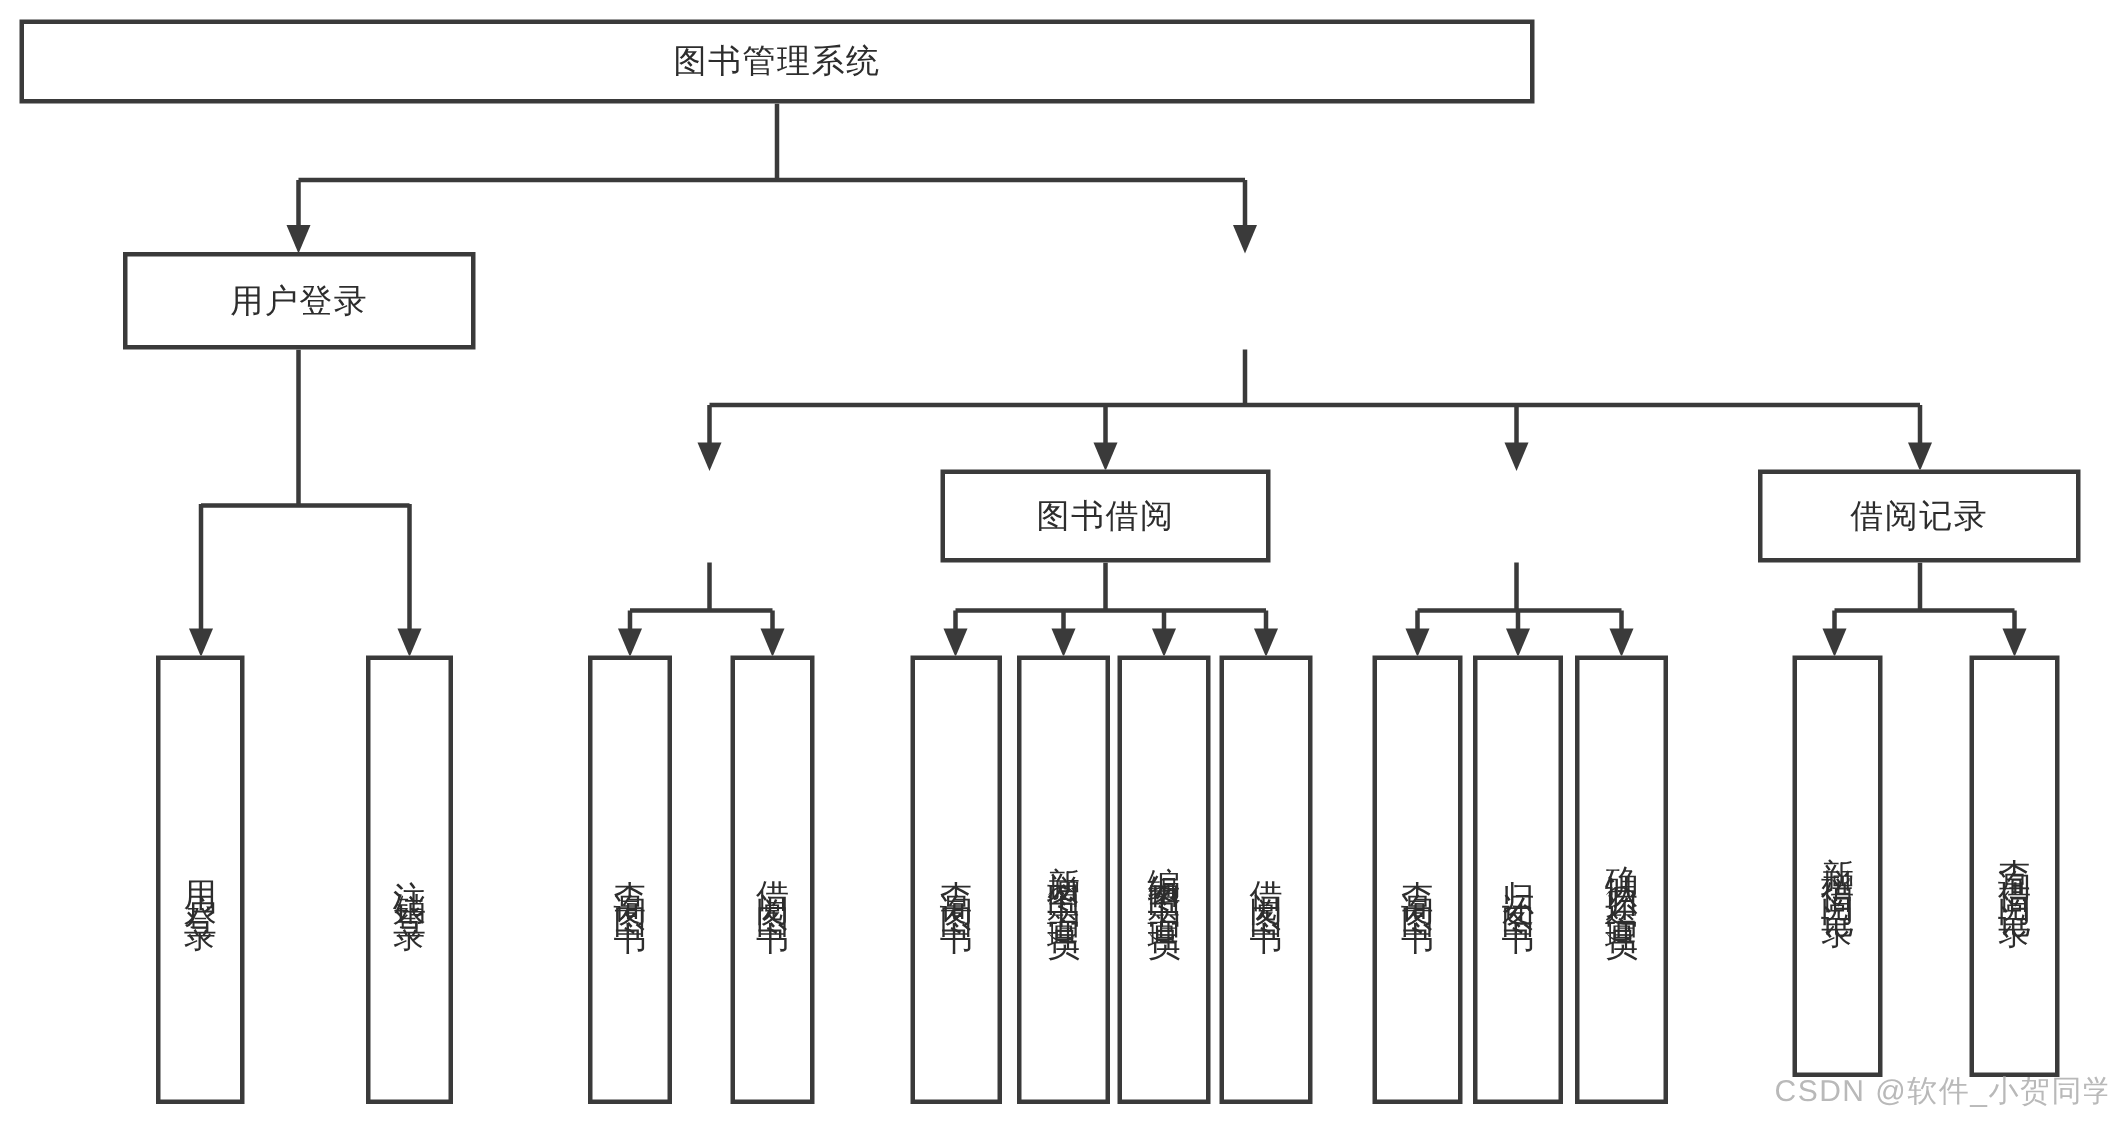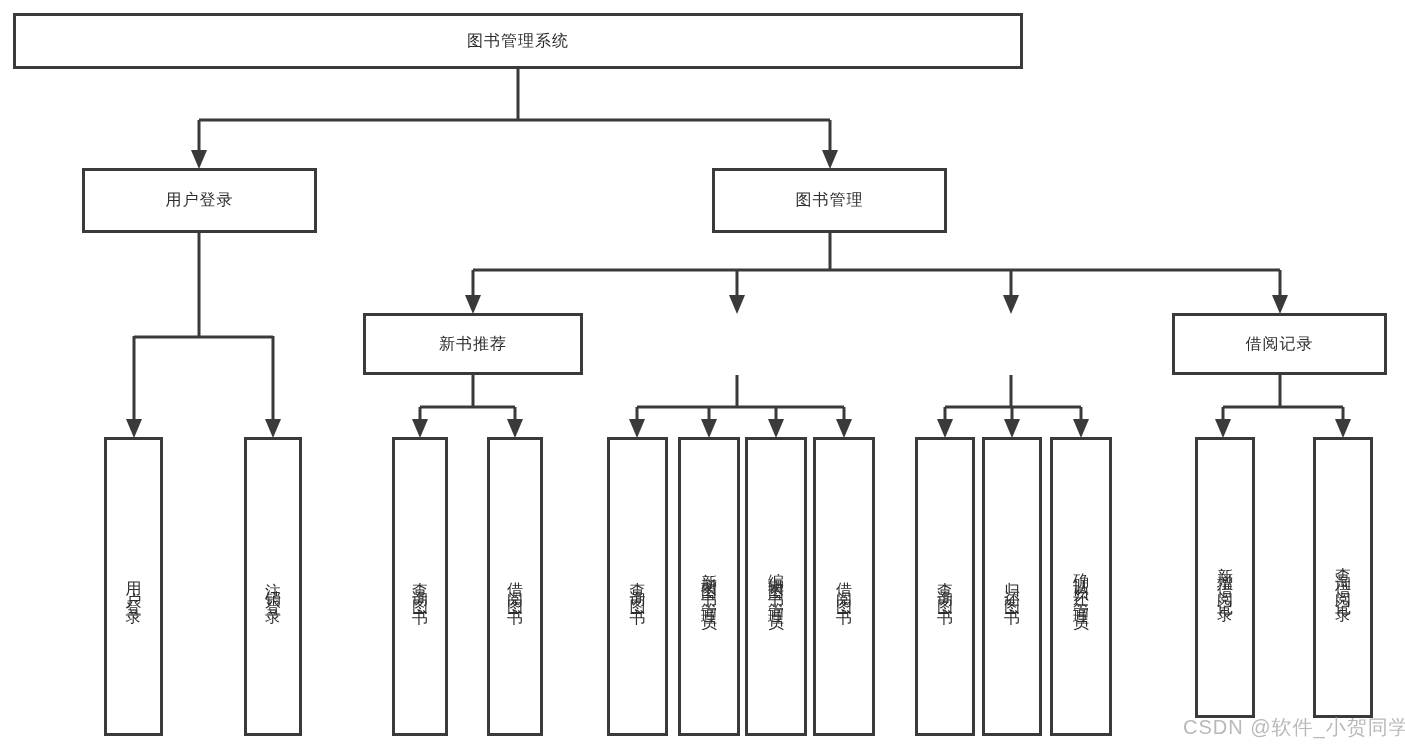--- a/index.html
+++ b/index.html
@@ -13,21 +13,21 @@
   .connectors{position:absolute;left:0;top:0;width:1405px;height:747px;}
   .box{
     position:absolute;
     box-sizing:border-box;
     border:3px solid #3a3a3a;
     background:#ffffff;
     display:flex;
     align-items:center;
     justify-content:center;
     color:#2d2d2d;
-    font-size:16px;
+    font-size:22px;
     letter-spacing:1px;
     z-index:2;
   }
   .vbox span{
     writing-mode:vertical-rl;
     text-orientation:mixed;
     line-height:1;
     display:block;
   }
   .sp4 span{letter-spacing:9px;}
@@ -79,26 +79,23 @@
     </g>
   </svg>
 
   <div class="box" style="left:13px;top:13px;width:1010px;height:56px">
     <span>图书管理系统</span>
   </div>
 
   <div class="box" style="left:82px;top:168px;width:235px;height:65px">
     <span>用户登录</span>
   </div>
-  <div class="box" style="left:712px;top:168px;width:235px;height:65px">
-    <span>图书管理</span>
-  </div>
 
-  <div class="box" style="left:363px;top:313px;width:220px;height:62px">
-    <span>新书推荐</span>
+  <div class="box" style="left:627px;top:313px;width:220px;height:62px">
+    <span>图书借阅</span>
   </div>
   <div class="box" style="left:1172px;top:313px;width:215px;height:62px">
     <span>借阅记录</span>
   </div>
 
   <div class="box vbox sp4" style="left:104px;top:437px;width:59px;height:299px">
     <span>用户登录</span>
   </div>
   <div class="box vbox sp4" style="left:244px;top:437px;width:58px;height:299px">
     <span>注销登录</span>

